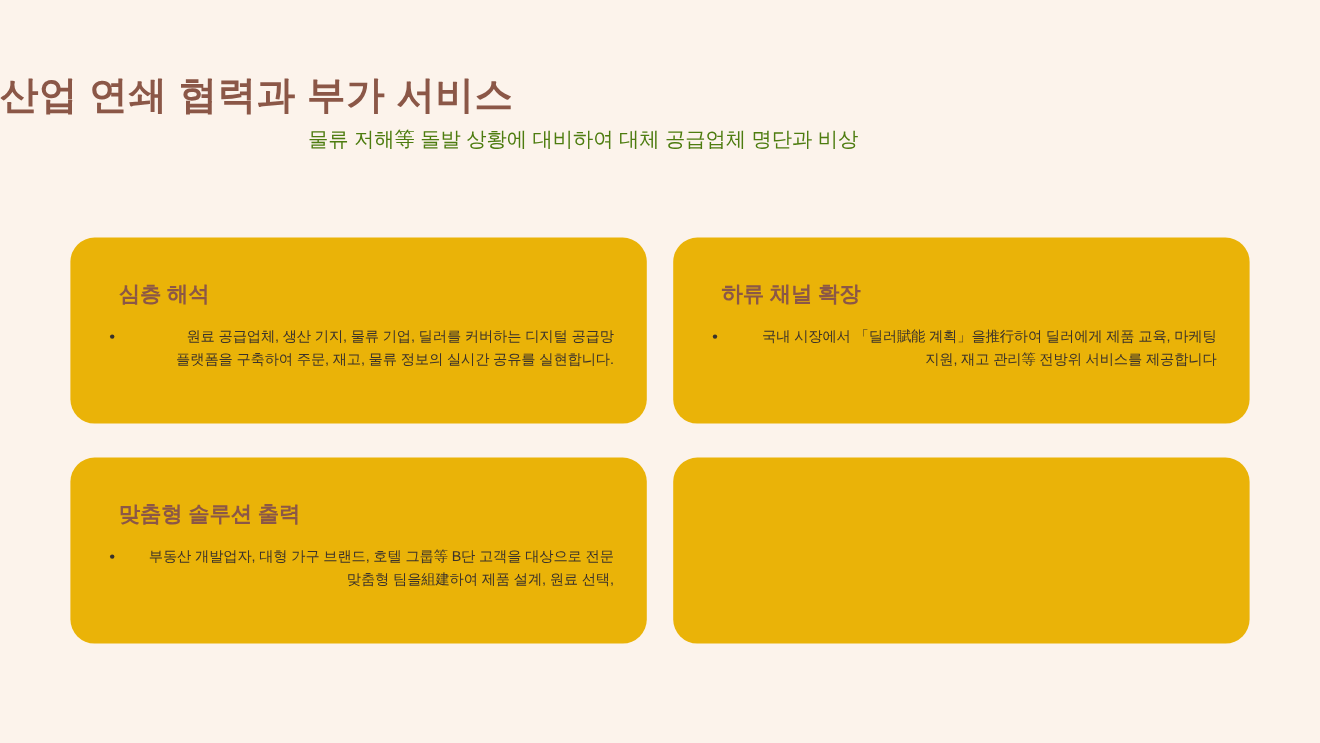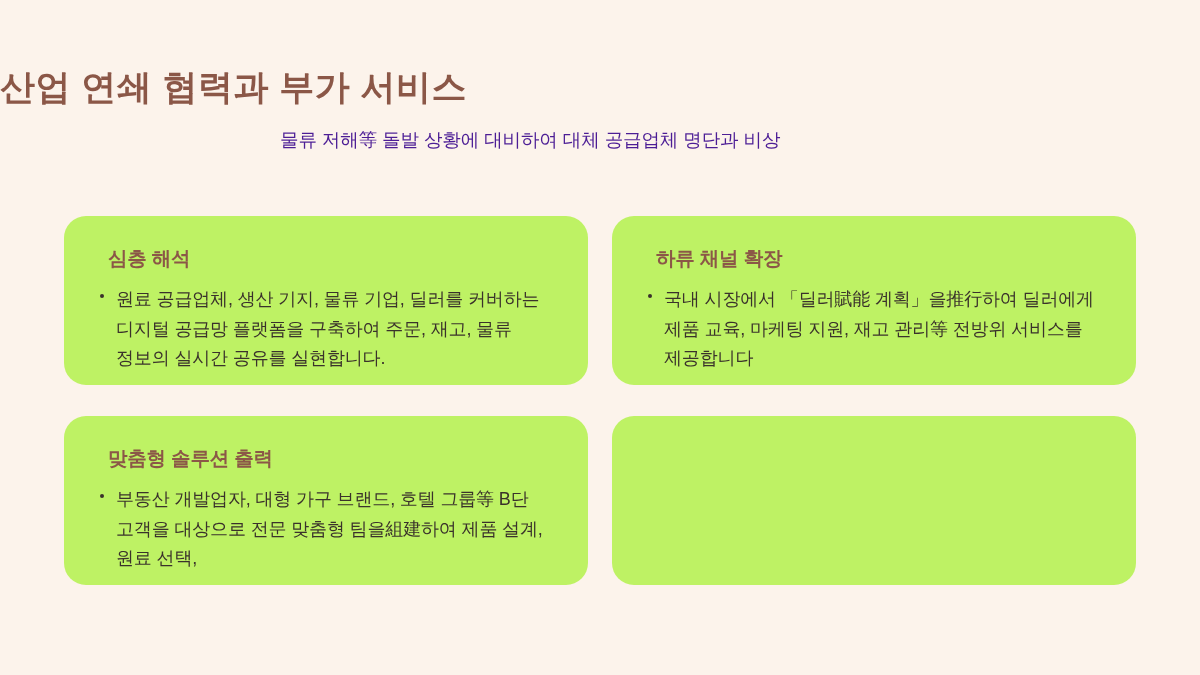--- a/index.html
+++ b/index.html
@@ -36,25 +36,25 @@
     margin: 0;
     font-size: 35px;
     font-weight: bold;
     letter-spacing: 0.5px;
     color: #8B5747;
     line-height: 1.22;
     white-space: nowrap;
   }
 
   .slide-subtitle {
-    margin: 17px auto 0 auto;
+    margin: 4px auto 0 auto;
     width: 640px;
     font-size: 18.5px;
     font-weight: normal;
-    color: #4c1d95;
+    color: #4d7c0f;
     line-height: 1.55;
     letter-spacing: -0.1px;
   }
   .slide-subtitle .sub-line {
     display: block;
   }
 
   
   .card-grid {
     position: absolute;
@@ -63,24 +63,24 @@
     width: 1072px;
     height: 370px;
     display: grid;
     grid-template-columns: 524px 524px;
     grid-template-rows: 169px 169px;
     column-gap: 24px;
     row-gap: 31px;
   }
 
   .card {
-    background: #bef264;
+    background: #eab308;
     border-radius: 22px;
     box-sizing: border-box;
-    padding: 30px 30px 22px 34px;
+    padding: 40px 30px 22px 34px;
     position: relative;
     overflow: hidden;
   }
 
   .card-heading {
     margin: 0 0 14px 10px;
     font-size: 19.5px;
     font-weight: bold;
     color: #8B5747;
     letter-spacing: -0.2px;
@@ -89,25 +89,26 @@
 
   .card-bullets {
     margin: 0;
     padding: 0;
     list-style: none;
   }
 
   .card-bullet {
     position: relative;
     padding-left: 18px;
-    font-size: 18px;
+    font-size: 13px;
     color: #3A322B;
     line-height: 1.62;
     letter-spacing: -0.15px;
     word-break: keep-all;
+    text-align: right;
   }
 
   .card-bullet .bullet-dot {
     position: absolute;
     left: 2px;
     top: 9px;
     width: 4px;
     height: 4px;
     border-radius: 50%;
     background: #3A322B;

